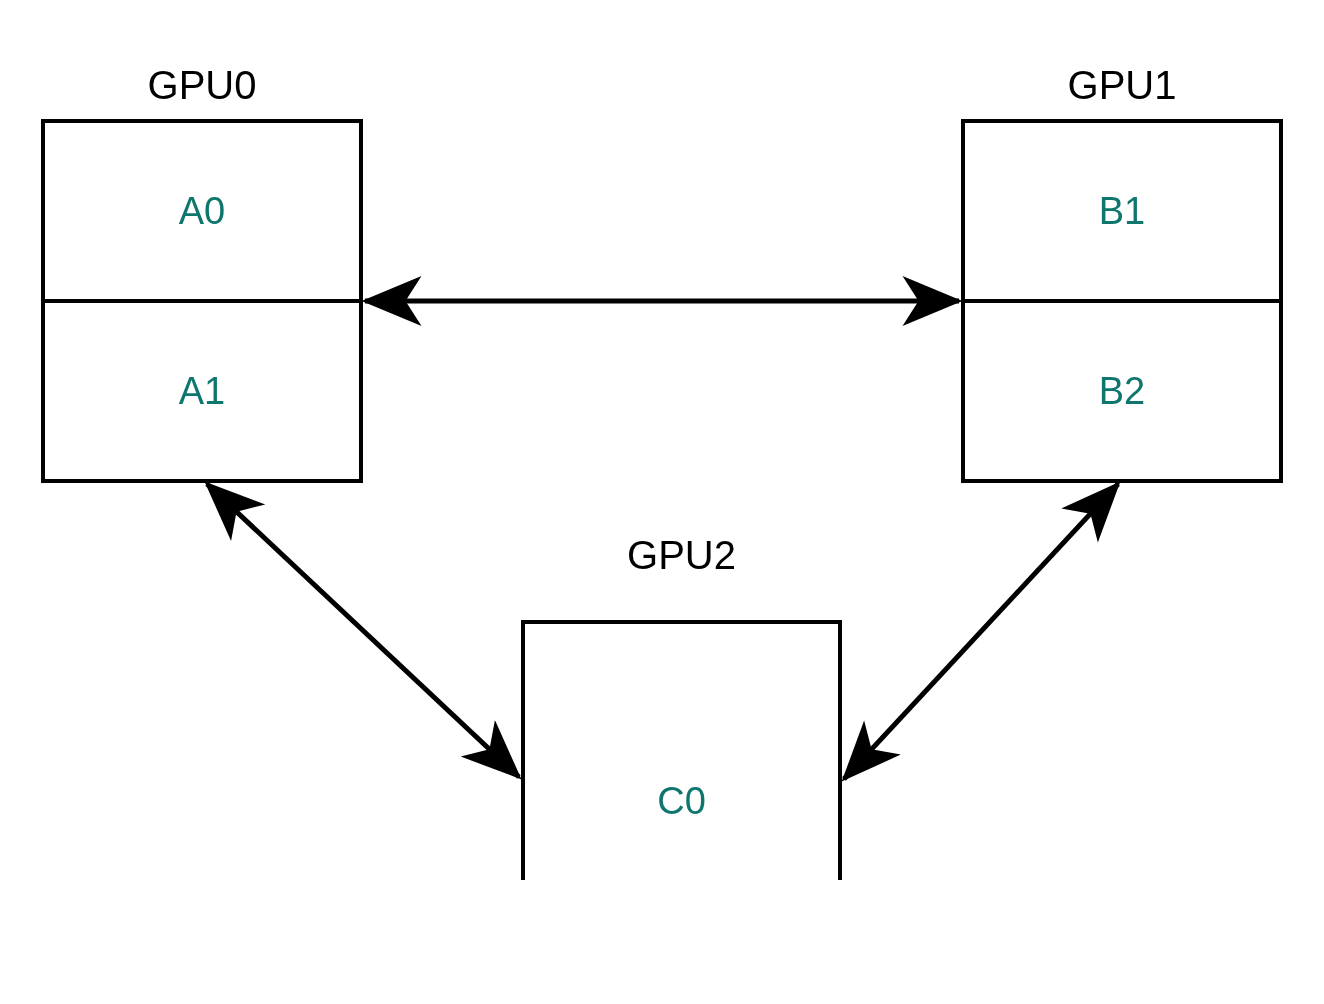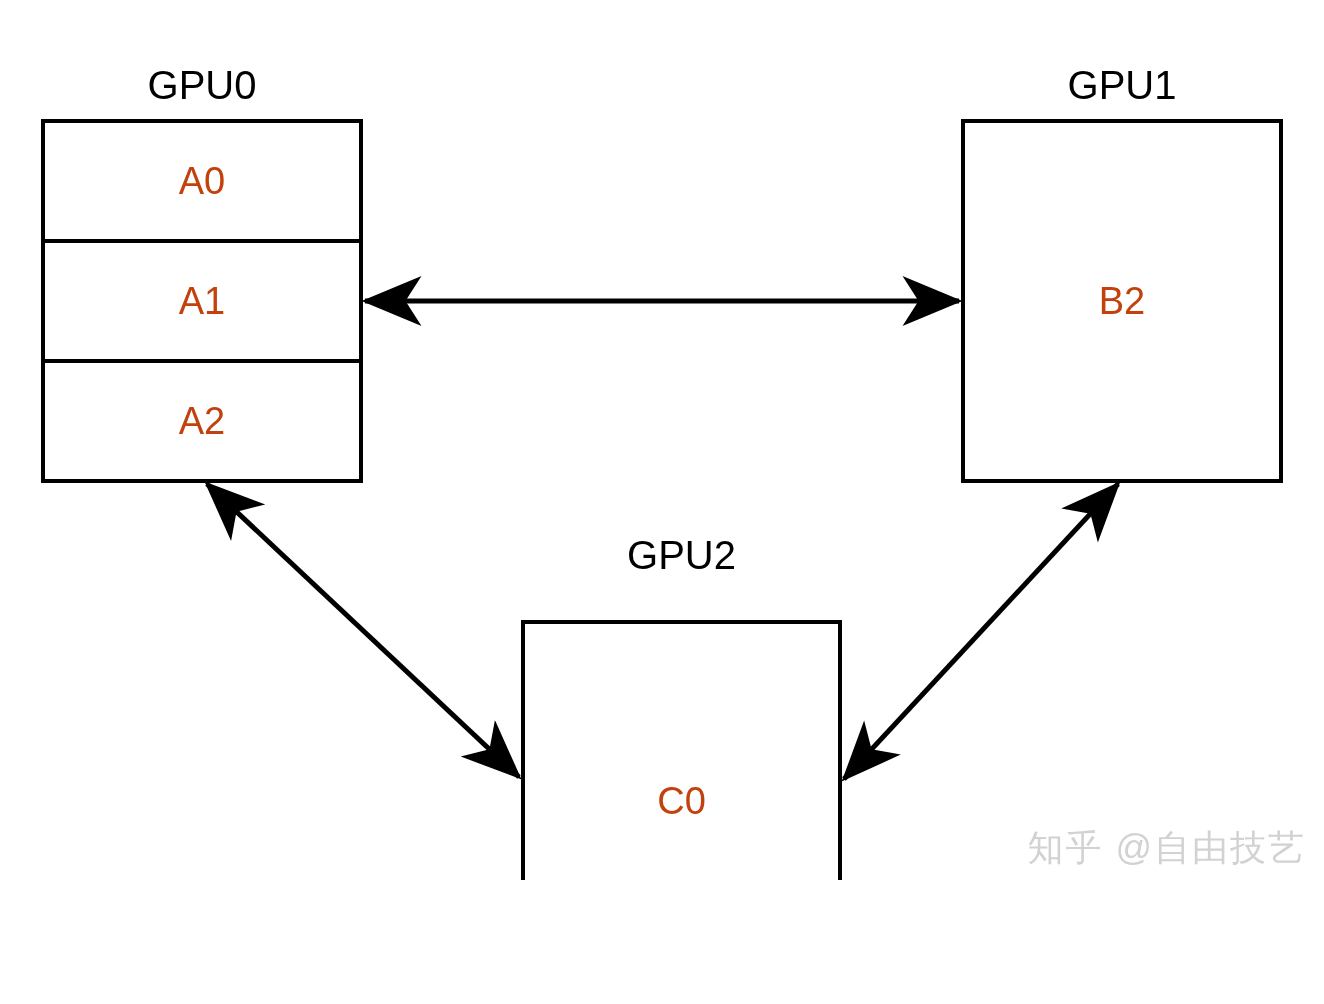--- a/index.html
+++ b/index.html
@@ -45,21 +45,21 @@
     flex-direction: column;
   }
   .gpu-cell {
     box-sizing: border-box;
     flex: 1 1 0;
     display: flex;
     align-items: center;
     justify-content: center;
     font-size: 38px;
     line-height: 1;
-    color: #c2410c;
+    color: #0f766e;
     border-bottom: 4px solid #000000;
     background: transparent;
   }
   .gpu-cell:last-child {
     border-bottom: none;
   }
 
   
   #gpu0 { left: 41px; top: 52px;  width: 322px; }
   #gpu1 { left: 961px; top: 52px;  width: 322px; }
@@ -97,27 +97,27 @@
 </head>
 <body>
 
 <div id="canvas">
 
   <div class="gpu-block" id="gpu0">
     <div class="gpu-label">GPU0</div>
     <div class="gpu-table">
       <div class="gpu-cell">A0</div>
       <div class="gpu-cell">A1</div>
-      <div class="gpu-cell">A2</div>
     </div>
   </div>
 
   <div class="gpu-block" id="gpu1">
     <div class="gpu-label">GPU1</div>
     <div class="gpu-table">
+      <div class="gpu-cell">B1</div>
       <div class="gpu-cell">B2</div>
     </div>
   </div>
 
   <div class="gpu-block" id="gpu2">
     <div class="gpu-label">GPU2</div>
     <div class="gpu-table">
       <div class="gpu-cell">C0</div>
     </div>
   </div>
@@ -134,15 +134,14 @@
       </marker>
     </defs>
 
     <line x1="365" y1="301" x2="959" y2="301" stroke="#000000" stroke-width="5" marker-start="url(#head-start)" marker-end="url(#head-end)"></line>
 
     <line x1="207" y1="484" x2="519" y2="777" stroke="#000000" stroke-width="5" marker-start="url(#head-start)" marker-end="url(#head-end)"></line>
 
     <line x1="844" y1="779" x2="1118" y2="484" stroke="#000000" stroke-width="5" marker-start="url(#head-start)" marker-end="url(#head-end)"></line>
   </svg>
 
-  <div id="watermark">知乎 @自由技艺</div>
 
 </div>
 
 </body></html>

